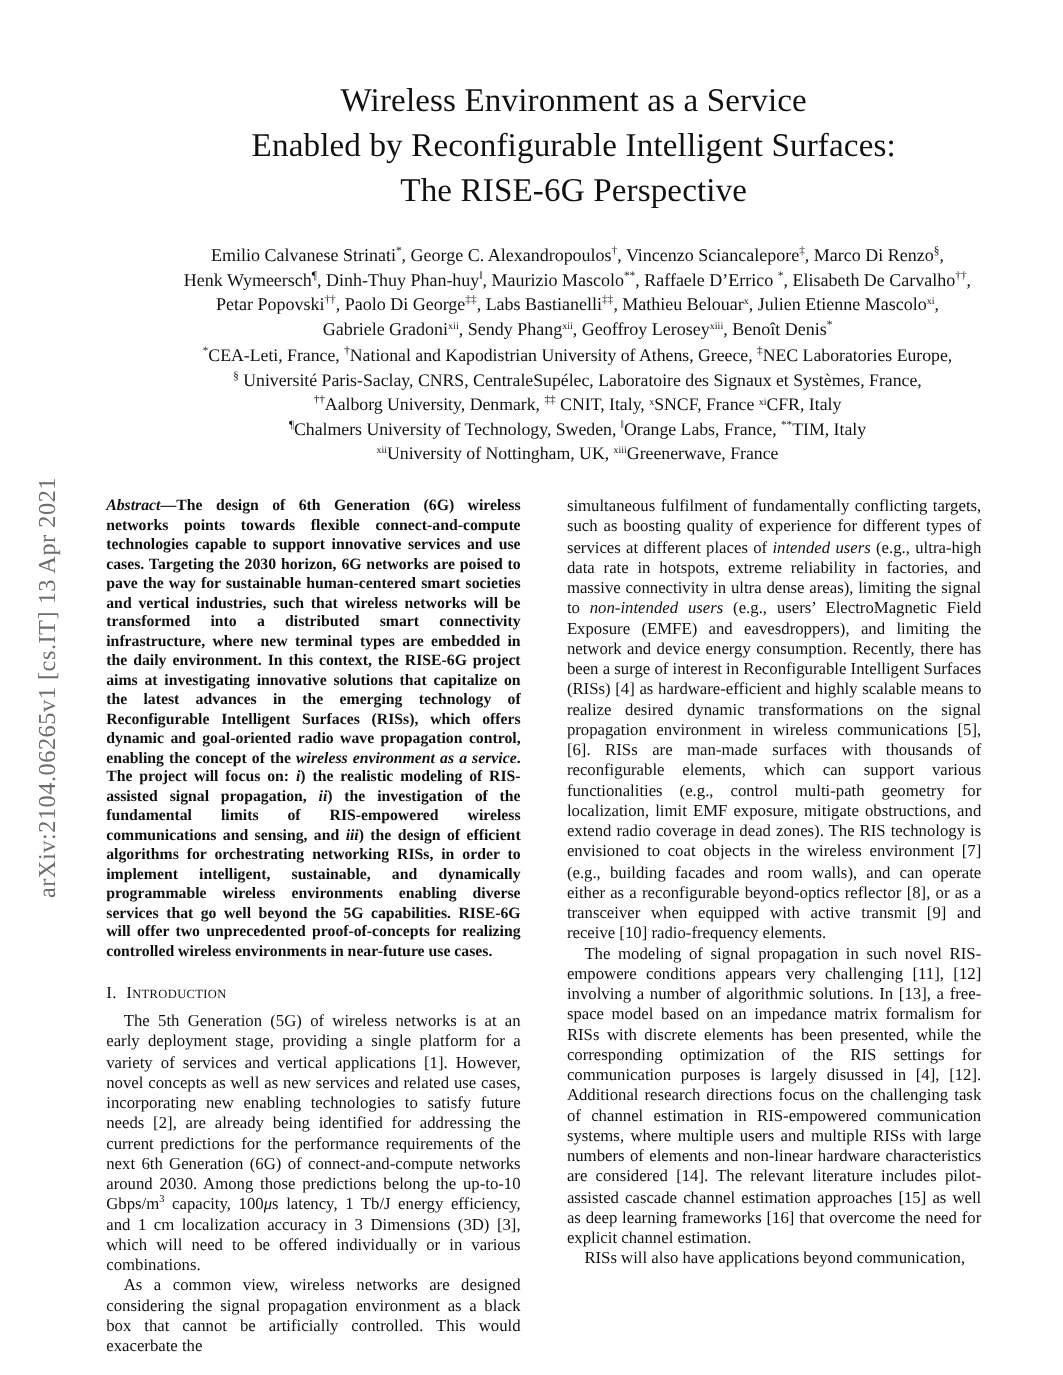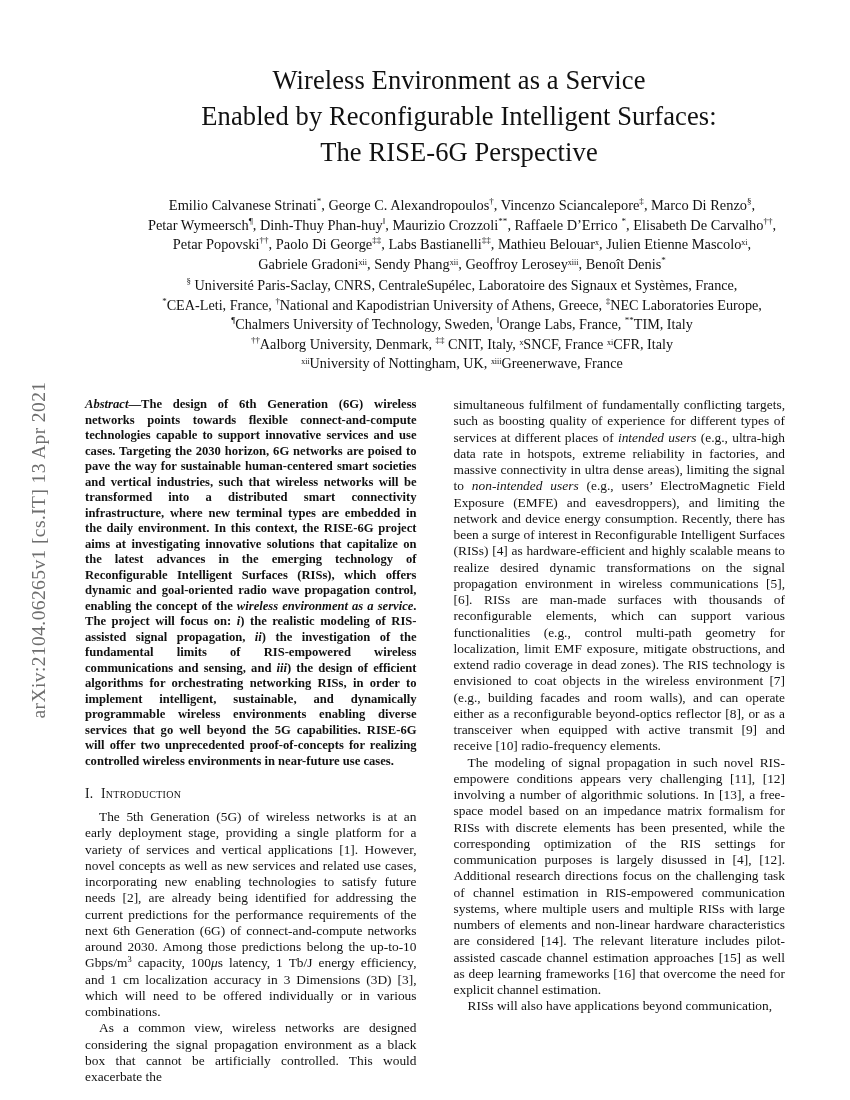--- a/index.html
+++ b/index.html
@@ -138,35 +138,35 @@
 
   <div id="title-block">
     <div class="title-line">Wireless Environment as a Service</div>
     <div class="title-line">Enabled by Reconfigurable Intelligent Surfaces:</div>
     <div class="title-line">The RISE-6G Perspective</div>
   </div>
 
   <div id="authors-block">
     <div class="author-line"><span>Emilio Calvanese Strinati</span><sup>*</sup><span>, George C. Alexandropoulos</span><sup>†</sup><span>, Vincenzo Sciancalepore</span><sup>‡</sup><span>, Marco Di Renzo</span><sup>§</sup><span>,</span></div>
 
-    <div class="author-line"><span>Petar Wymeersch</span><sup>¶</sup><span>, Dinh-Thuy Phan-huy</span><sup>‖</sup><span>, Maurizio Crozzoli</span><sup>**</sup><span>, Raffaele D’Errico </span><sup>*</sup><span>, Elisabeth De Carvalho</span><sup>††</sup><span>,</span></div>
+    <div class="author-line"><span>Henk Wymeersch</span><sup>¶</sup><span>, Dinh-Thuy Phan-huy</span><sup>‖</sup><span>, Maurizio Mascolo</span><sup>**</sup><span>, Raffaele D’Errico </span><sup>*</sup><span>, Elisabeth De Carvalho</span><sup>††</sup><span>,</span></div>
 
     <div class="author-line"><span>Petar Popovski</span><sup>††</sup><span>, Paolo Di George</span><sup>‡‡</sup><span>, Labs Bastianelli</span><sup>‡‡</sup><span>, Mathieu Belouar</span><sup class="romanlow">x</sup><span>, Julien Etienne Mascolo</span><sup class="romanlow">xi</sup><span>,</span></div>
 
     <div class="author-line"><span>Gabriele Gradoni</span><sup class="romanlow">xii</sup><span>, Sendy Phang</span><sup class="romanlow">xii</sup><span>, Geoffroy Lerosey</span><sup class="romanlow">xiii</sup><span>, Benoît Denis</span><sup>*</sup></div>
   </div>
 
   <div id="affiliations-block">
+    <div class="affil-line"><sup>*</sup><span>CEA-Leti, France, </span><sup>†</sup><span>National and Kapodistrian University of Athens, Greece, </span><sup>‡</sup><span>NEC Laboratories Europe,</span></div>
+
     <div class="affil-line"><sup>§</sup><span> Université Paris-Saclay, CNRS, CentraleSupélec, Laboratoire des Signaux et Systèmes, France,</span></div>
 
-    <div class="affil-line"><sup>*</sup><span>CEA-Leti, France, </span><sup>†</sup><span>National and Kapodistrian University of Athens, Greece, </span><sup>‡</sup><span>NEC Laboratories Europe,</span></div>
+    <div class="affil-line"><sup>††</sup><span>Aalborg University, Denmark, </span><sup>‡‡</sup><span> CNIT, Italy, </span><sup class="romanlow">x</sup><span>SNCF, France </span><sup class="romanlow">xi</sup><span>CFR, Italy</span></div>
 
     <div class="affil-line"><sup>¶</sup><span>Chalmers University of Technology, Sweden, </span><sup>‖</sup><span>Orange Labs, France, </span><sup>**</sup><span>TIM, Italy</span></div>
-
-    <div class="affil-line"><sup>††</sup><span>Aalborg University, Denmark, </span><sup>‡‡</sup><span> CNIT, Italy, </span><sup class="romanlow">x</sup><span>SNCF, France </span><sup class="romanlow">xi</sup><span>CFR, Italy</span></div>
 
     <div class="affil-line"><sup class="romanlow">xii</sup><span>University of Nottingham, UK, </span><sup class="romanlow">xiii</sup><span>Greenerwave, France</span></div>
   </div>
 
   <div id="body-cols">
 
     <div class="column">
 
       <p id="abstract-par"><span class="abs-head">Abstract</span><span>—</span><span>The design of 6th Generation (6G) wireless networks points towards flexible connect-and-compute technologies capable to support innovative services and use cases. Targeting the 2030 horizon, 6G networks are poised to pave the way for sustainable human-centered smart societies and vertical industries, such that wireless networks will be transformed into a distributed smart connectivity infrastructure, where new terminal types are embedded in the daily environment. In this context, the RISE-6G project aims at investigating innovative solutions that capitalize on the latest advances in the emerging technology of Reconfigurable Intelligent Surfaces (RISs), which offers dynamic and goal-oriented radio wave propagation control, enabling the concept of the </span><i>wireless environment as a service</i><span>. The project will focus on: </span><i>i</i><span>) the realistic modeling of RIS-assisted signal propagation, </span><i>ii</i><span>) the investigation of the fundamental limits of RIS-empowered wireless communications and sensing, and </span><i>iii</i><span>) the design of efficient algorithms for orchestrating networking RISs, in order to implement intelligent, sustainable, and dynamically programmable wireless environments enabling diverse services that go well beyond the 5G capabilities. RISE-6G will offer two unprecedented proof-of-concepts for realizing controlled wireless environments in near-future use cases.</span></p>
 

